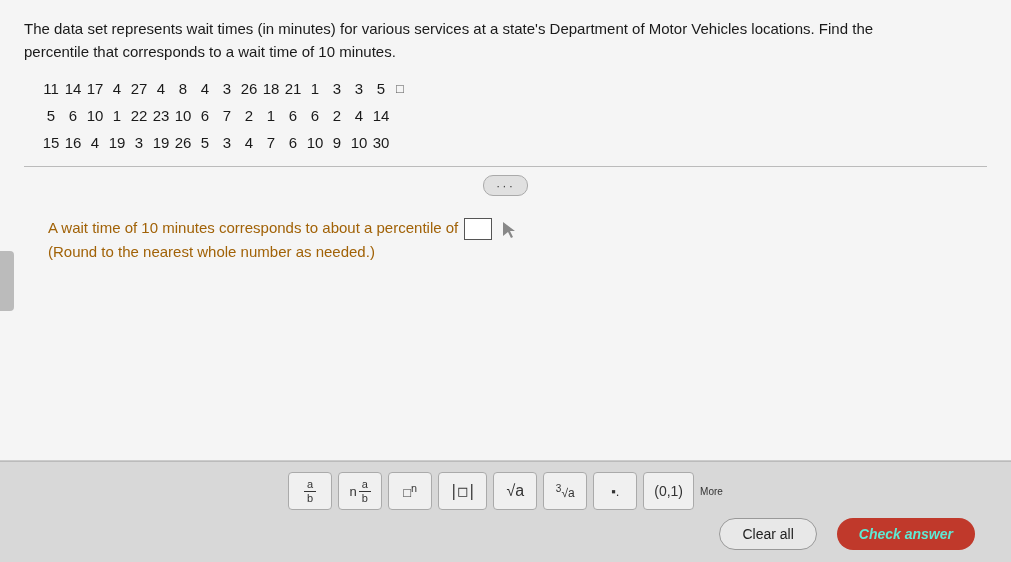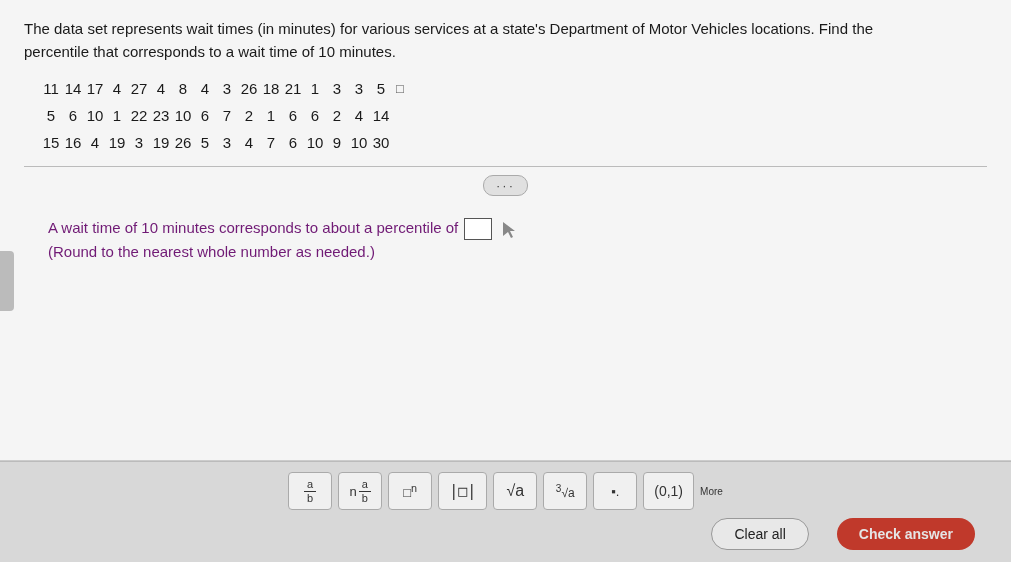--- a/index.html
+++ b/index.html
@@ -82,21 +82,21 @@
       color: #444;
       letter-spacing: 2px;
     }
 
     .answer-section {
       padding: 10px 24px 16px 24px;
     }
 
     .answer-text {
       font-size: 15px;
-      color: #701a75;
+      color: #a16207;
       line-height: 1.6;
     }
 
     .input-box {
       display: inline-block;
       width: 28px;
       height: 22px;
       border: 1.5px solid #555;
       vertical-align: middle;
       background: white;
@@ -132,21 +132,21 @@
       display: flex;
       align-items: center;
       justify-content: center;
       color: #333;
     }
 
     .actions-row {
       display: flex;
       align-items: center;
       justify-content: flex-end;
-      gap: 28px;
+      gap: 20px;
       padding-right: 20px;
     }
 
     .more-label {
       font-size: 10px;
       color: #333;
       cursor: pointer;
     }
 
     .clear-btn {
@@ -159,22 +159,23 @@
       color: #222;
     }
 
     .check-btn {
       background: #c0392b;
       border: none;
       border-radius: 20px;
       padding: 8px 22px;
       font-size: 14px;
       cursor: pointer;
-      color: #e5e5e5;
+      color: #5eead4;
       font-weight: bold;
+      font-style: italic;
     }
 
     .side-handle {
       position: absolute;
       left: 0;
       top: 50%;
       transform: translateY(-50%);
       width: 14px;
       height: 60px;
       background: #bbb;

